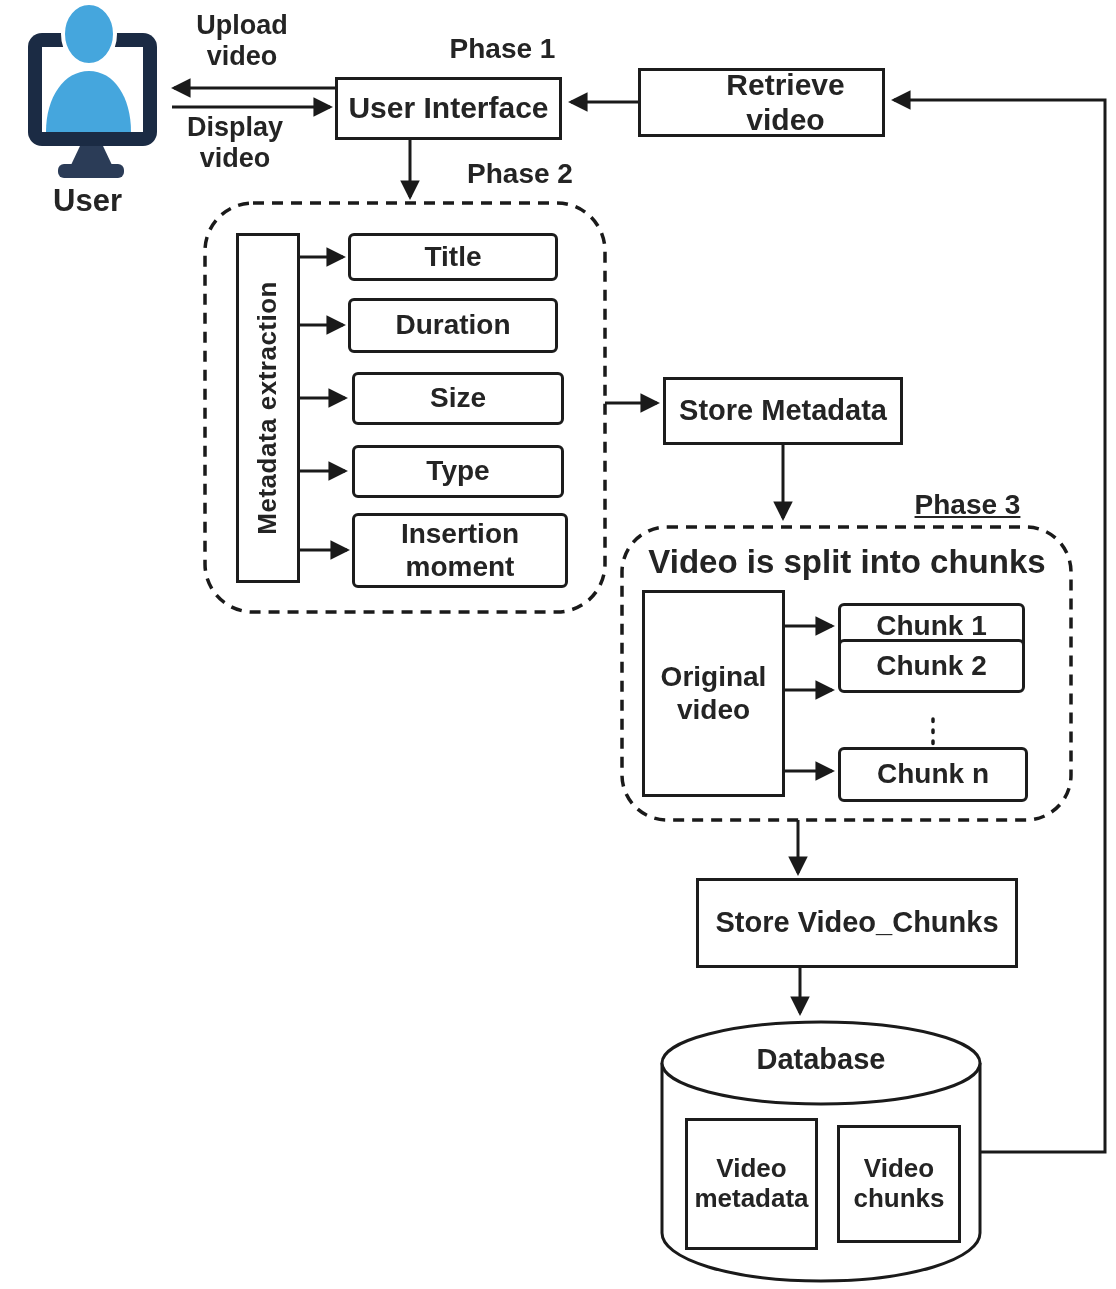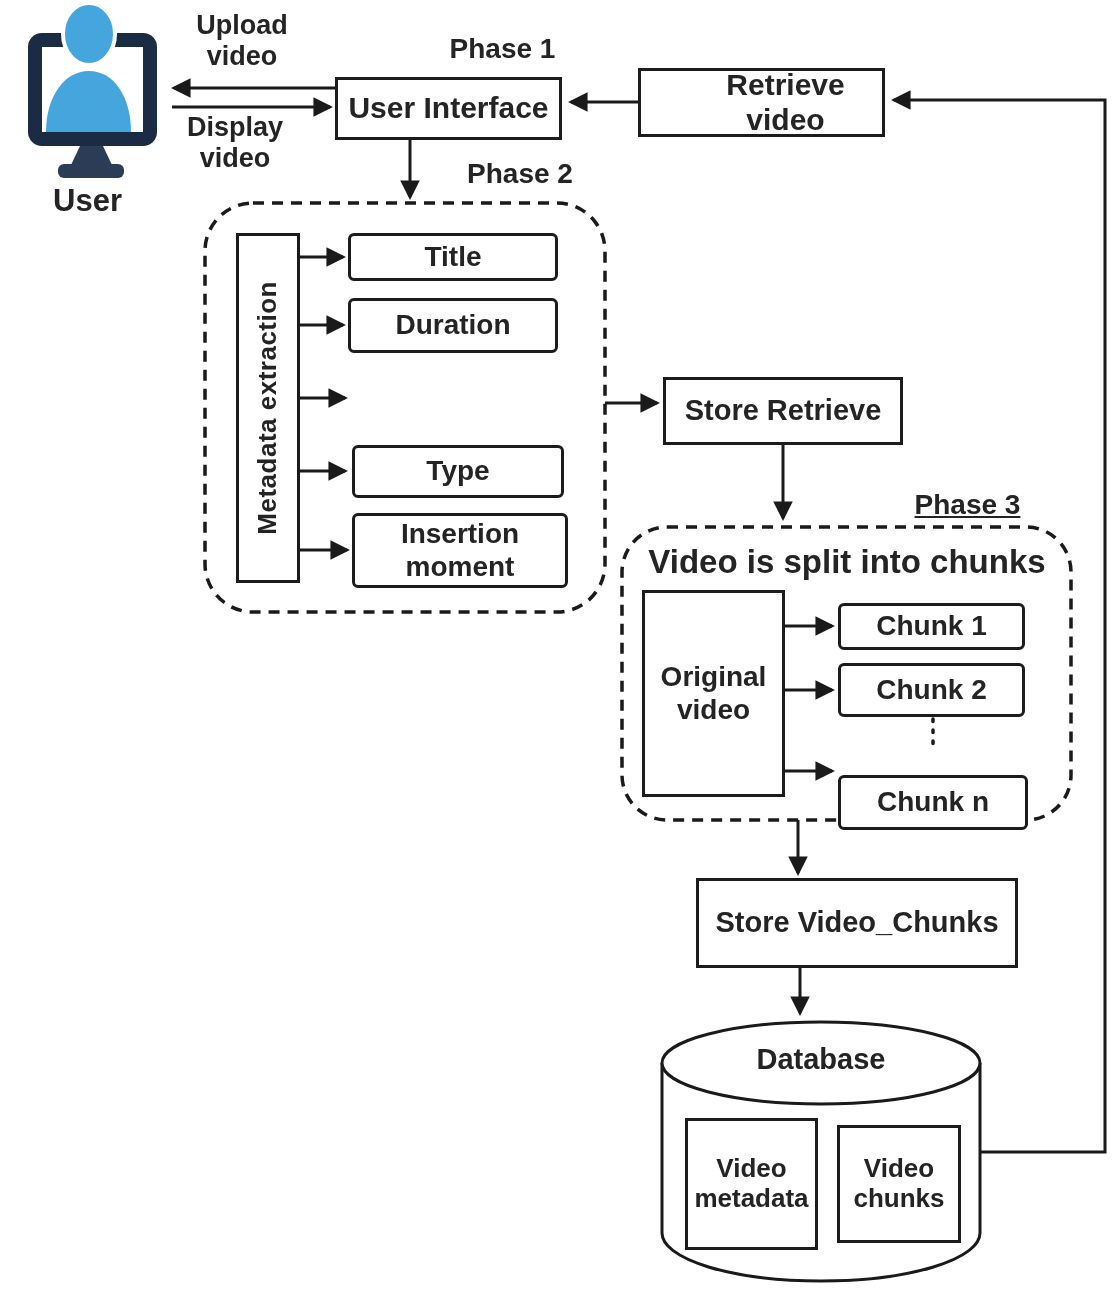--- a/index.html
+++ b/index.html
@@ -97,30 +97,31 @@
   <div class="lbl f28" style="left:900px;top:489px;width:135px;text-decoration:underline;">Phase 3</div>
 
   <div class="box f30" style="left:335px;top:77px;width:227px;height:63px;">User Interface</div>
   <div class="box f30" style="left:638px;top:68px;width:247px;height:69px;padding-left:48px;">Retrieve video</div>
 
   <div class="box f26" style="left:236px;top:233px;width:64px;height:350px;">
     <span class="vtext">Metadata extraction</span>
   </div>
   <div class="box rounded f28" style="left:348px;top:233px;width:210px;height:48px;">Title</div>
   <div class="box rounded f28" style="left:348px;top:298px;width:210px;height:55px;">Duration</div>
+  <div class="box rounded f28" style="left:352px;top:372px;width:212px;height:53px;">Size</div>
   <div class="box rounded f28" style="left:352px;top:445px;width:212px;height:53px;">Type</div>
   <div class="box rounded f28" style="left:352px;top:513px;width:216px;height:75px;padding:0 14px;">Insertion moment</div>
 
-  <div class="box f29" style="left:663px;top:377px;width:240px;height:68px;">Store Retrieve</div>
+  <div class="box f29" style="left:663px;top:377px;width:240px;height:68px;">Store Metadata</div>
 
   <div class="lbl f33" style="left:628px;top:543px;width:438px;">Video is split into chunks</div>
   <div class="box f28" style="left:642px;top:590px;width:143px;height:207px;padding:0 20px;">Original video</div>
   <div class="box rounded f28" style="left:838px;top:603px;width:187px;height:47px;">Chunk 1</div>
-  <div class="box rounded f28" style="left:838px;top:663px;width:187px;height:54px;">Chunk 2</div>
-  <div class="box rounded f28" style="left:838px;top:747px;width:190px;height:55px;margin-top:28px;">Chunk n</div>
+  <div class="box rounded f28" style="left:838px;top:639px;width:187px;height:54px;">Chunk 2</div>
+  <div class="box rounded f28" style="left:838px;top:747px;width:190px;height:55px;">Chunk n</div>
 
   <div class="box f29" style="left:696px;top:878px;width:322px;height:90px;">Store Video_Chunks</div>
 
   <div class="lbl f29" style="left:721px;top:1043px;width:200px;">Database</div>
   <div class="box f26" style="left:685px;top:1118px;width:133px;height:132px;padding:16px 2px;">Video metadata</div>
   <div class="box f26" style="left:837px;top:1125px;width:124px;height:118px;padding:0 2px;">Video chunks</div>
 
 </div>
 
 </body></html>

